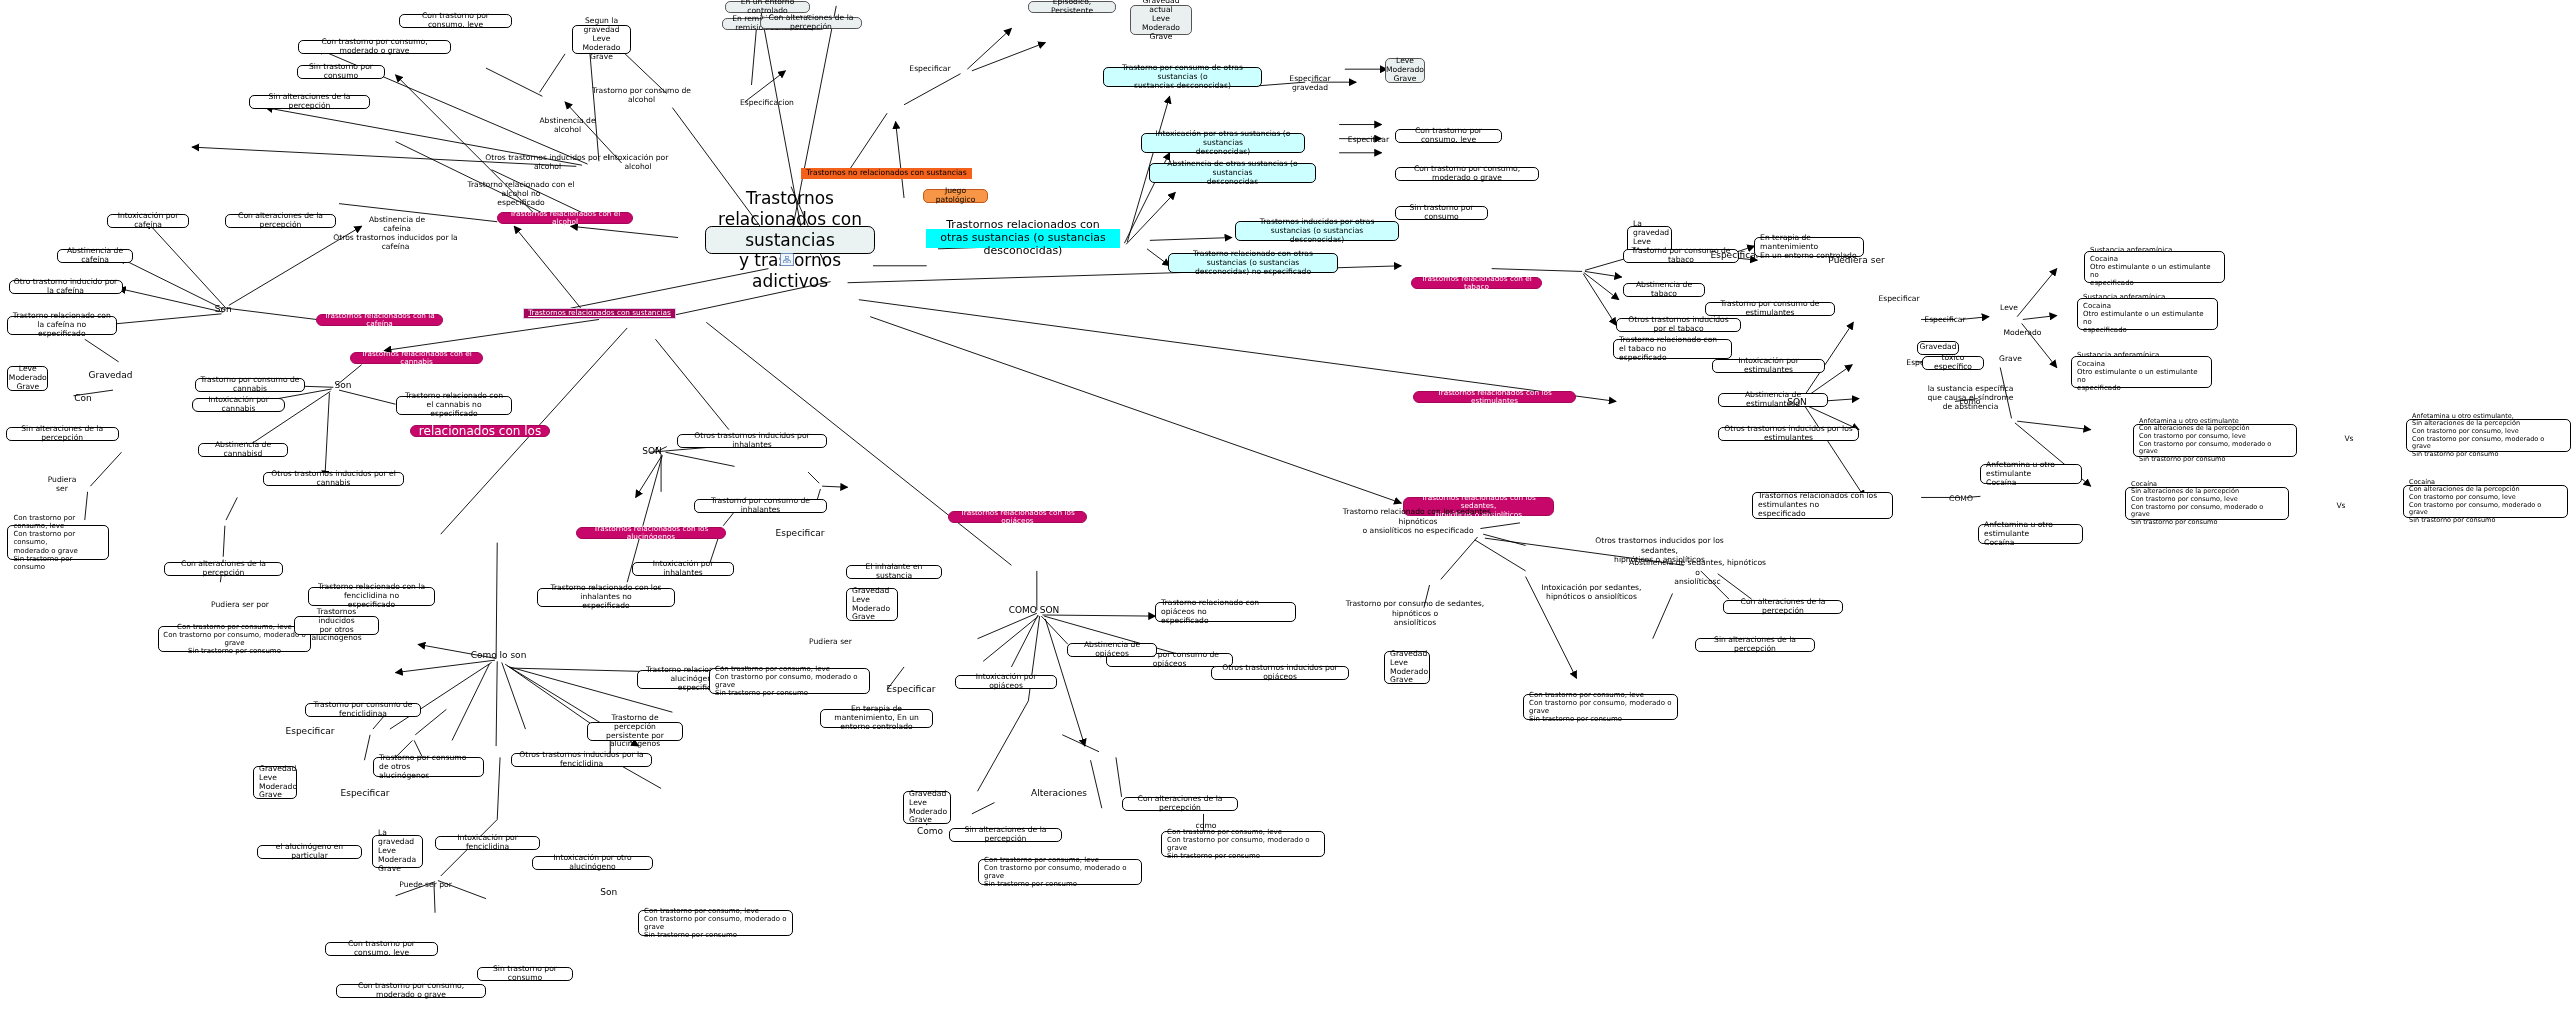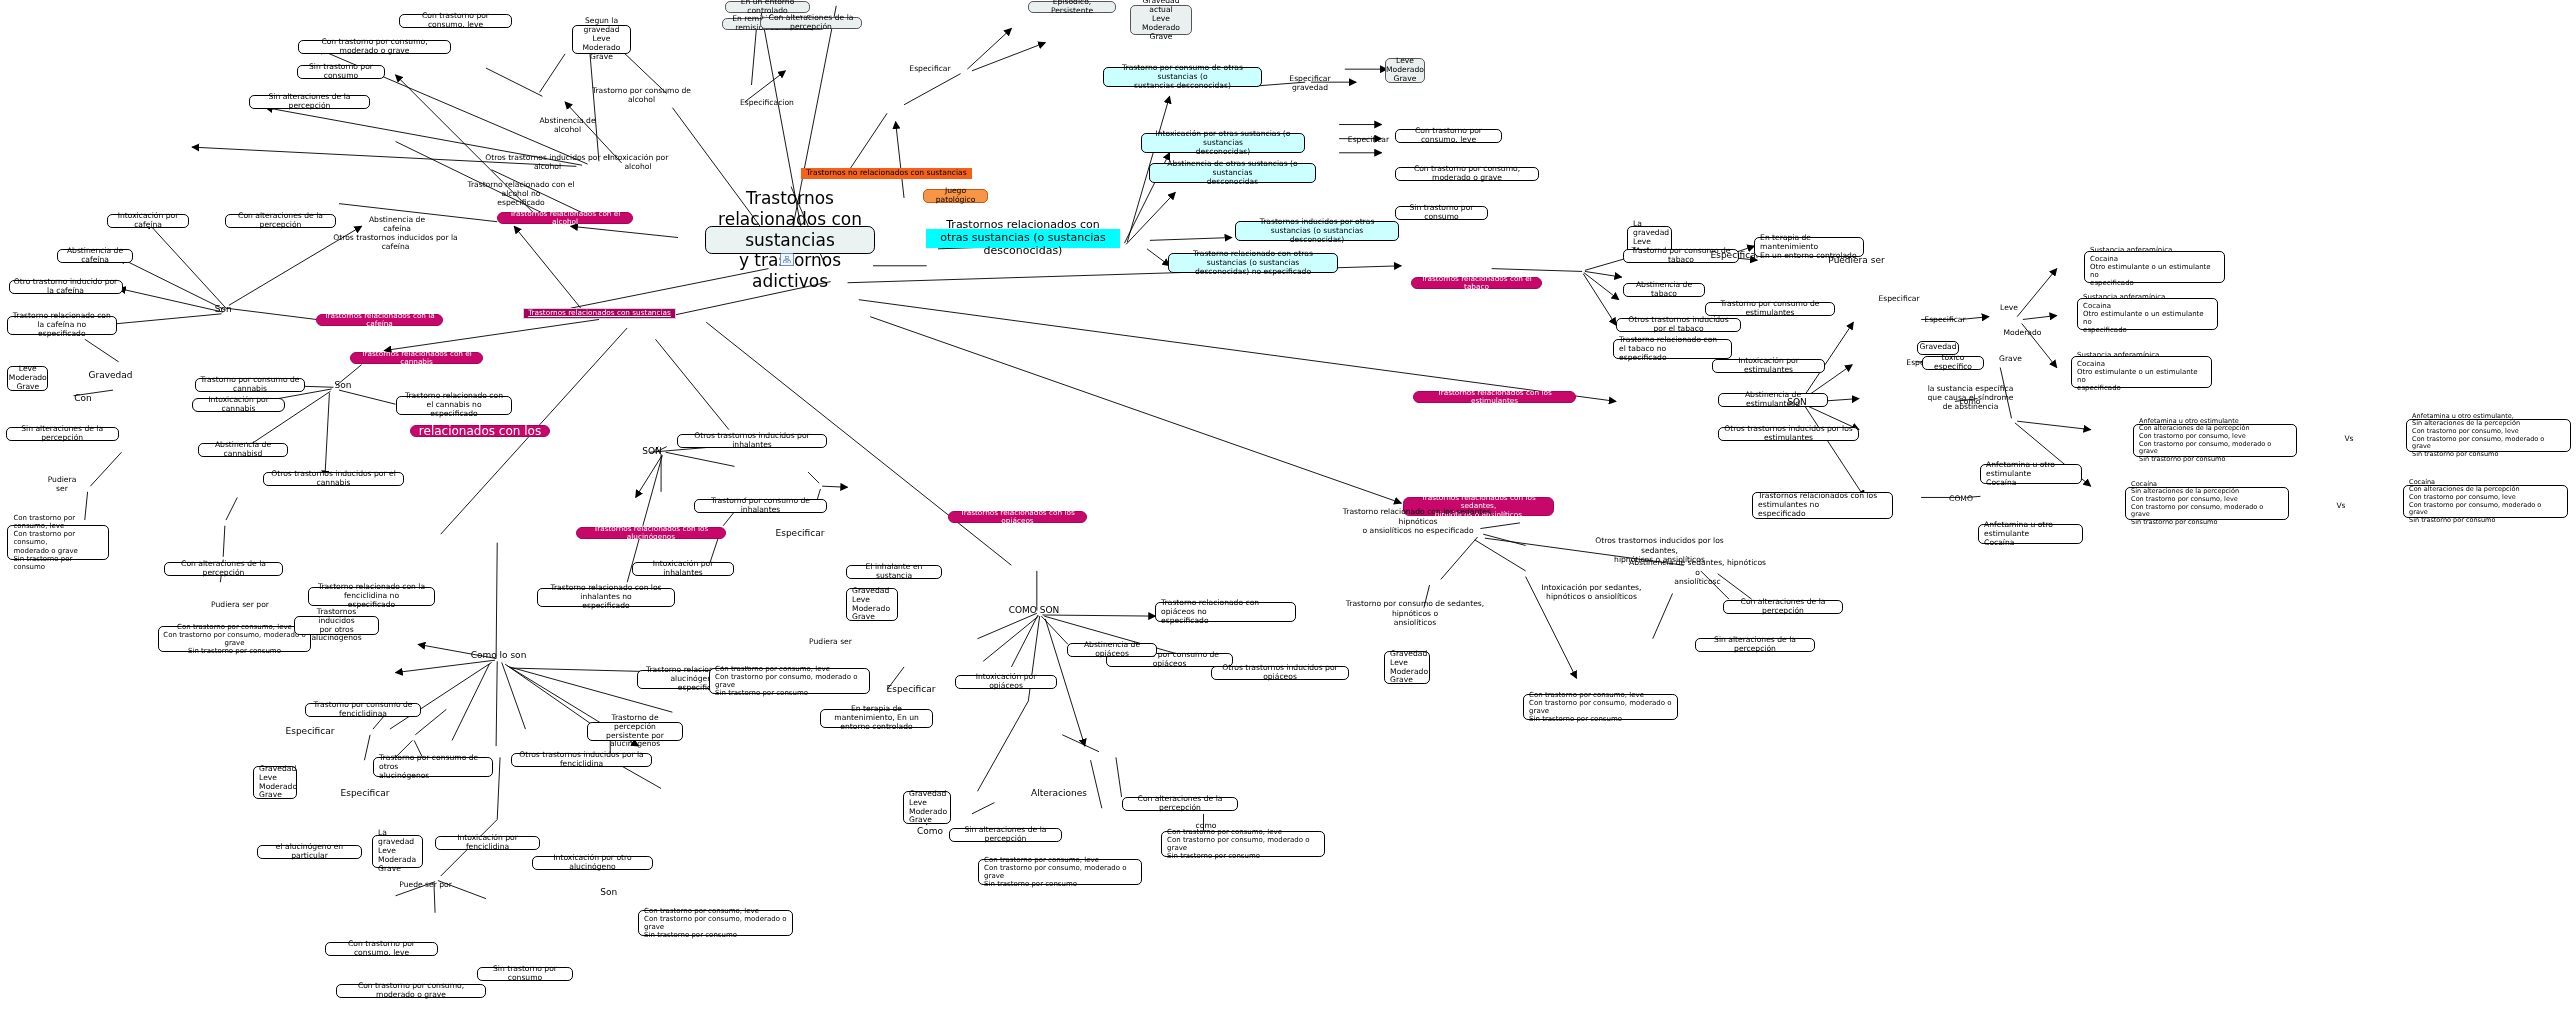--- a/index.html
+++ b/index.html
@@ -290,21 +290,21 @@
 <div class="node" style="left:158px;top:626px;width:153px;height:26px;font-size:7px;">Con trastorno por consumo, leve
 Con trastorno por consumo, moderado o
 grave
 Sin trastorno por consumo</div>
 <div class="node" style="left:308px;top:587px;width:127px;height:19px;">Trastorno relacionado con la fenciclidina no
 especificado</div>
 <div class="node" style="left:294px;top:616px;width:85px;height:19px;">Trastornos inducidos
 por otros alucinógenos</div>
 <div class="lbl big" style="left:469px;top:650px;width:59px;height:10.2px;">Como lo son</div>
 <div class="node" style="left:305px;top:703px;width:116px;height:13.6px;">Trastorno por consumo de fenciclidinaa</div>
-<div class="node listy" style="left:373px;top:757px;width:120px;height:20.3px;">Trastorno por consumo de otros
+<div class="node listy" style="left:373px;top:757px;width:111px;height:20.3px;">Trastorno por consumo de otros
 alucinógenos</div>
 <div class="lbl big" style="left:283px;top:726px;width:54px;height:10.2px;">Especificar</div>
 <div class="node listy" style="left:253px;top:766px;width:44px;height:33px;">Gravedad
 Leve
 Moderado
 Grave</div>
 <div class="lbl big" style="left:338px;top:788px;width:54px;height:10.2px;">Especificar</div>
 <div class="node" style="left:257px;top:845px;width:105px;height:13.6px;">el alucinógeno en particular</div>
 <div class="node listy" style="left:372px;top:835px;width:51px;height:33px;">La gravedad
 Leve

